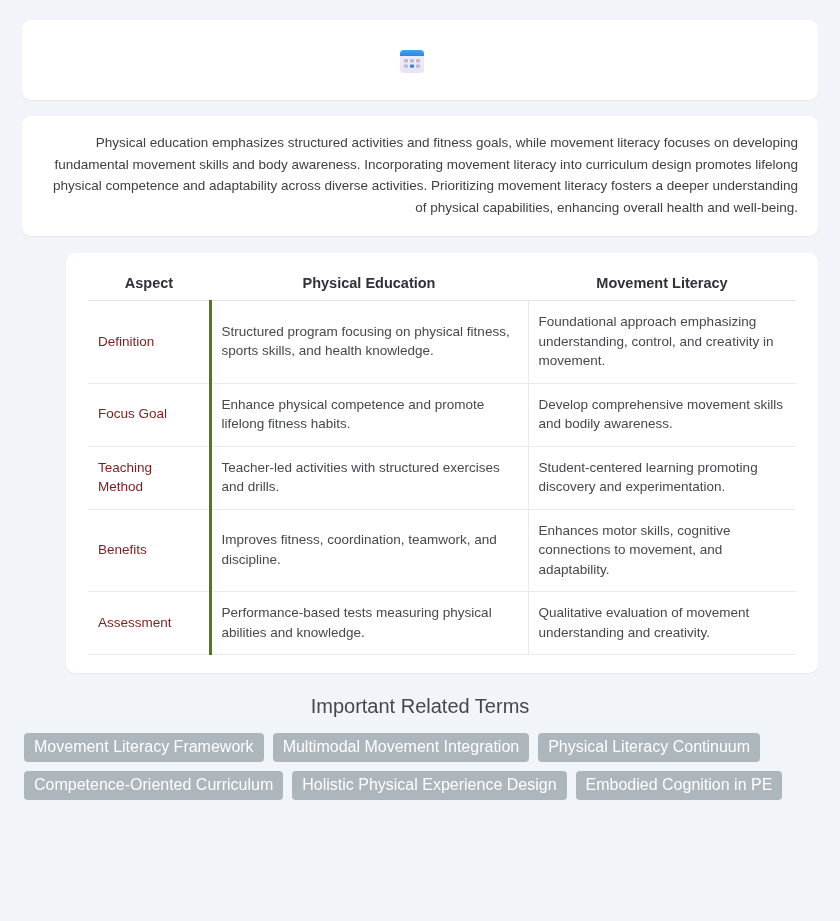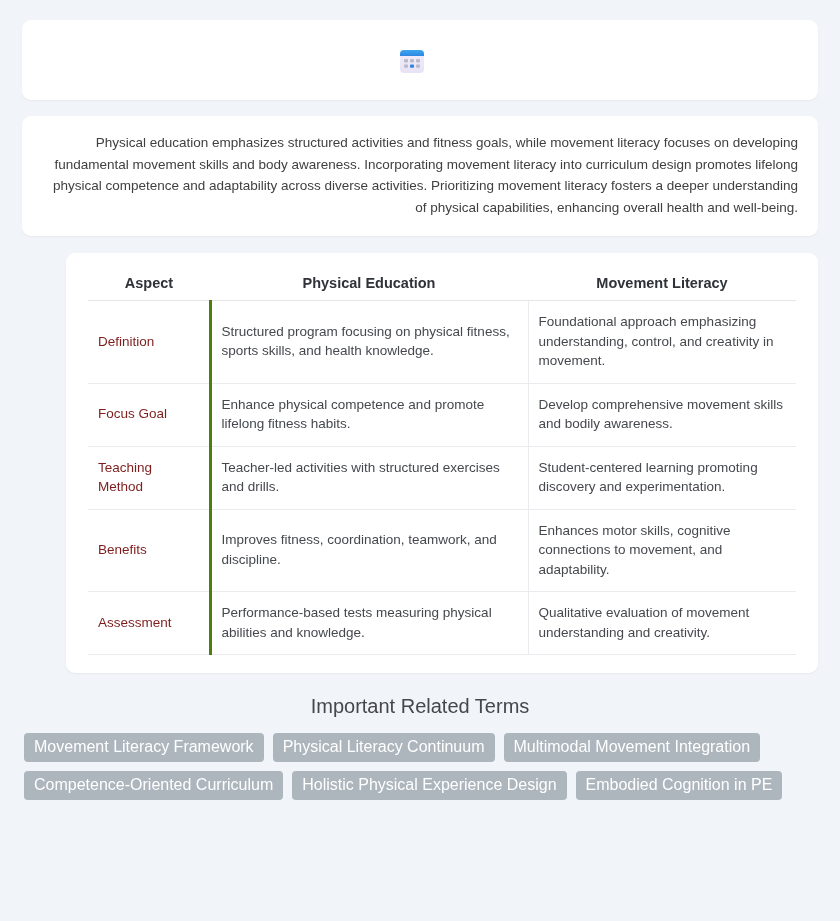--- a/index.html
+++ b/index.html
@@ -206,21 +206,21 @@
             <td class="cell-b">Qualitative evaluation of movement understanding and creativity.</td>
           </tr>
         </tbody>
     </table>
   </div>
 
   <div class="terms-section">
     <h2 class="terms-title">Important Related Terms</h2>
     <div class="terms-list" id="terms-list">
         <span class="term-chip">Movement Literacy Framework</span>
+        <span class="term-chip">Multimodal Movement Integration</span>
         <span class="term-chip">Physical Literacy Continuum</span>
-        <span class="term-chip">Multimodal Movement Integration</span>
         <span class="term-chip">Competence-Oriented Curriculum</span>
         <span class="term-chip">Holistic Physical Experience Design</span>
         <span class="term-chip">Embodied Cognition in PE</span>
       </div>
   </div>
 
 </div>
 
 </body></html>

